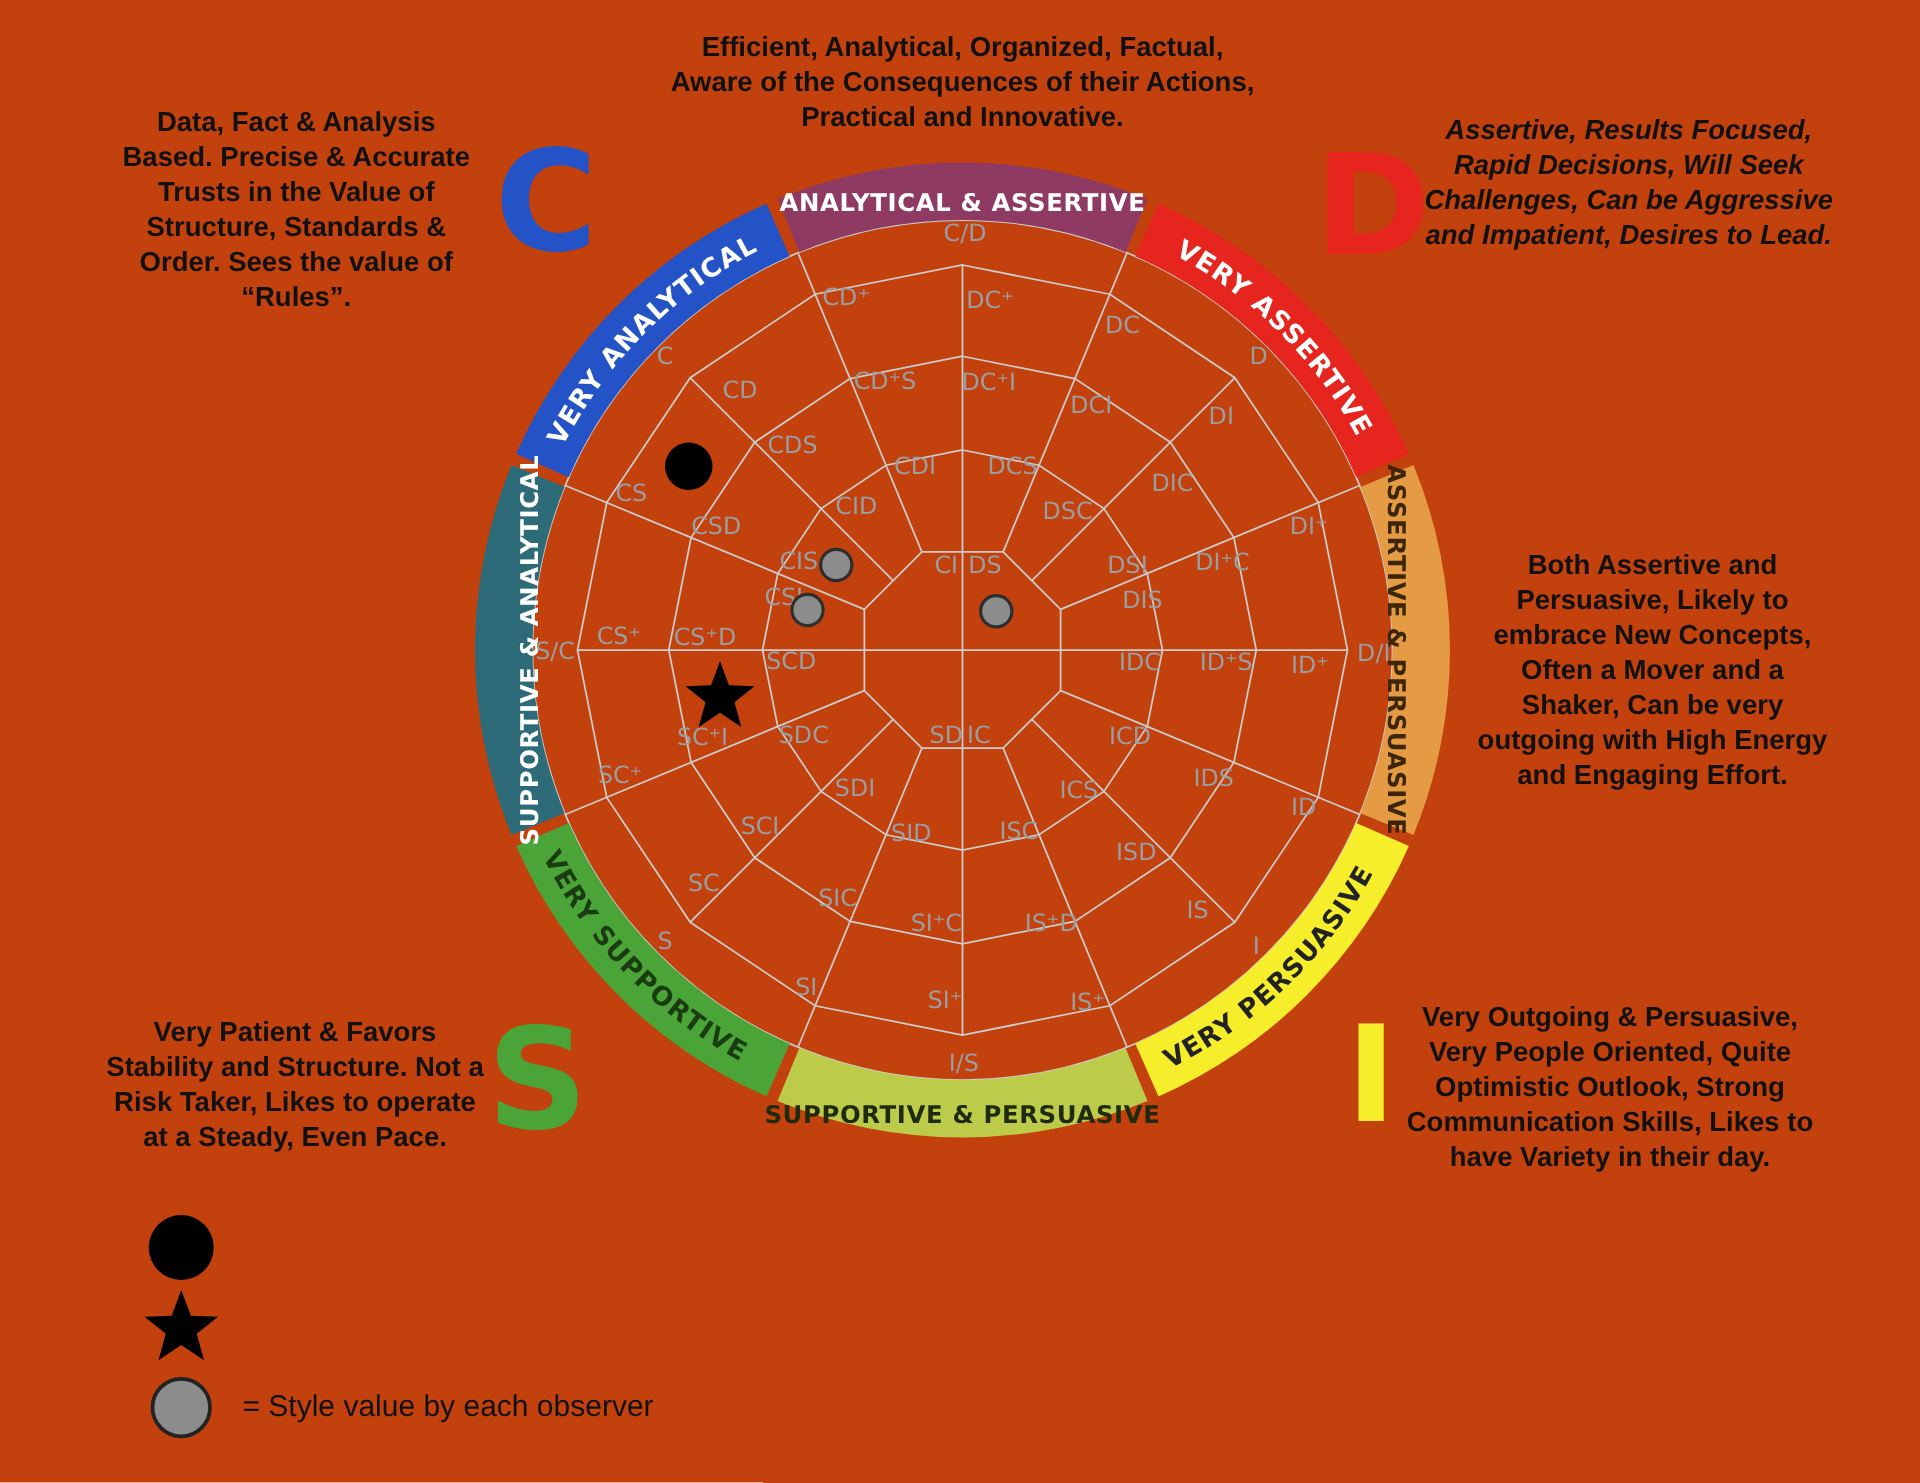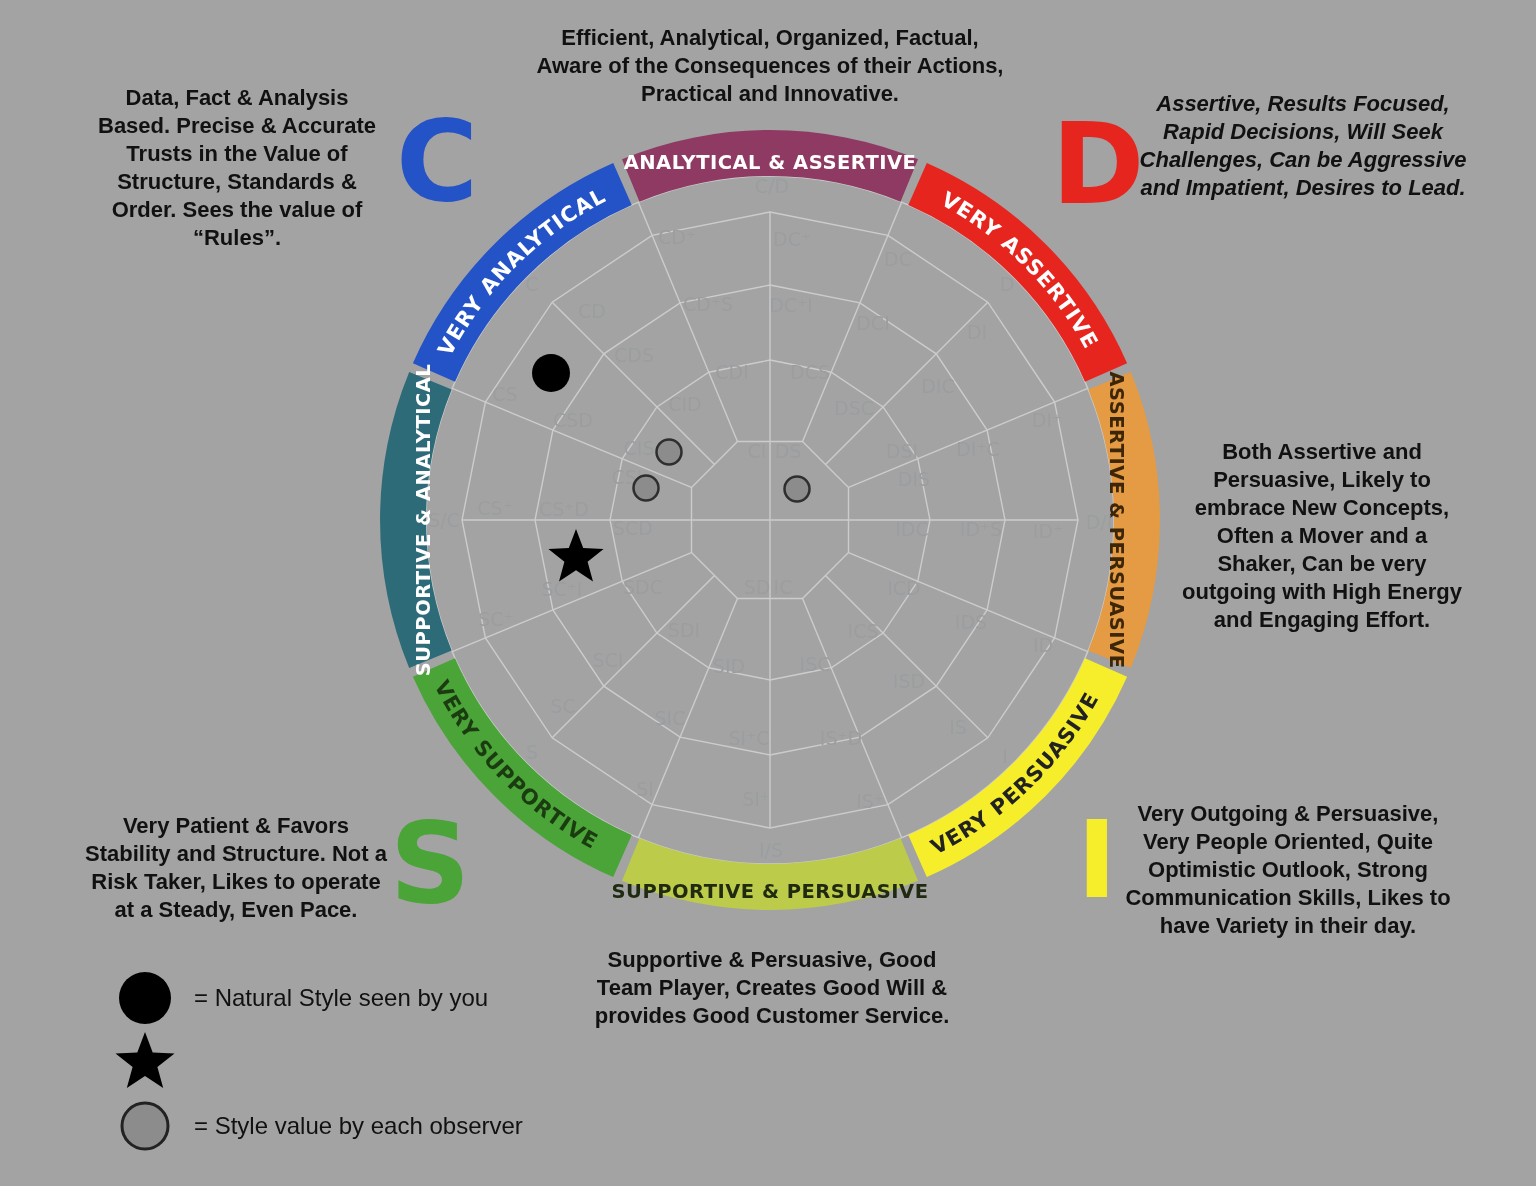--- a/index.html
+++ b/index.html
@@ -1,18 +1,18 @@
 <!DOCTYPE html>
 <html><head>
 <meta charset="utf-8">
 <title>DISC Wheel</title>
 <style>
   html,body { margin:0; padding:0; background:#ffffff; }
   .page {
-    position:relative; width:1536px; height:1186px; background:#a3a3a3;
+    position:relative; width:1536px; height:1186px; background:#c2410c;
     font-family:"Liberation Sans", sans-serif; overflow:hidden;
   }
   .tb {
     position:absolute; font-weight:bold; font-size:22px; line-height:28px;
     text-align:center; white-space:pre-line; color:#111111;
   }
   #tb-top-center   { left:510px;  top:24px;  width:520px; }
   #tb-top-left     { left:87px;   top:84px;  width:300px; }
   #tb-top-right    { left:1133px; top:90px; width:340px;font-style:italic; }
   #tb-mid-left     { left:76px;   top:424px; width:260px; }
@@ -54,23 +54,20 @@
 and Engaging Effort.</div>
   <div class="tb" id="tb-bottom-left">Very Patient &amp; Favors
 Stability and Structure.  Not a
 Risk Taker, Likes to operate
 at a Steady, Even Pace.</div>
   <div class="tb" id="tb-bottom-right">Very Outgoing &amp; Persuasive,
 Very People Oriented, Quite
 Optimistic Outlook, Strong
 Communication Skills, Likes to
 have Variety in their day.</div>
-  <div class="tb" id="tb-bottom-center">Supportive &amp; Persuasive, Good
-Team Player, Creates Good Will &amp;
-provides Good Customer Service.</div>
 
   <svg class="wheel" width="1536" height="1186" viewBox="0 0 1536 1186" font-family="DejaVu Sans, Liberation Sans, sans-serif">
     <defs>
       <path id="band-arc-nw" d="M445,368 A359,359 0 0 1 618,195"></path>
       <path id="band-arc-ne" d="M922,195 A359,359 0 0 1 1095,368"></path>
       <path id="band-arc-sw" d="M428,672 A374,374 0 0 0 606,856"></path>
       <path id="band-arc-se" d="M916,864 A374,374 0 0 0 1109,678"></path>
     </defs>
     <g id="g-grid">
         <circle cx="770" cy="520" r="344" stroke="#cccccc" stroke-width="1.4" fill="none"></circle>
@@ -188,21 +185,20 @@
     <text id="bl-i" x="1097" y="897" text-anchor="middle" font-size="107" font-weight="bold" fill="#f7ee2b">I</text>
   </svg>
 
   <div class="legend">
     <div class="legend-row">
       <span class="legend-icon">
         <svg width="60" height="60">
             <circle cx="30" cy="30" r="26" fill="#000000"></circle>
           </svg>
       </span>
-      <span class="legend-text">= Natural Style seen by you</span>
     </div>
     <div class="legend-row">
       <span class="legend-icon">
         <svg width="66" height="66">
             <polygon id="legend-star" fill="#000000" points="33.0,3.0 40.7,23.5 62.5,24.4 45.4,38.0 51.2,59.1 33.0,47.0 14.8,59.1 20.6,38.0 3.5,24.4 25.3,23.5"></polygon>
           </svg>
       </span>
     </div>
     <div class="legend-row">
       <span class="legend-icon">

